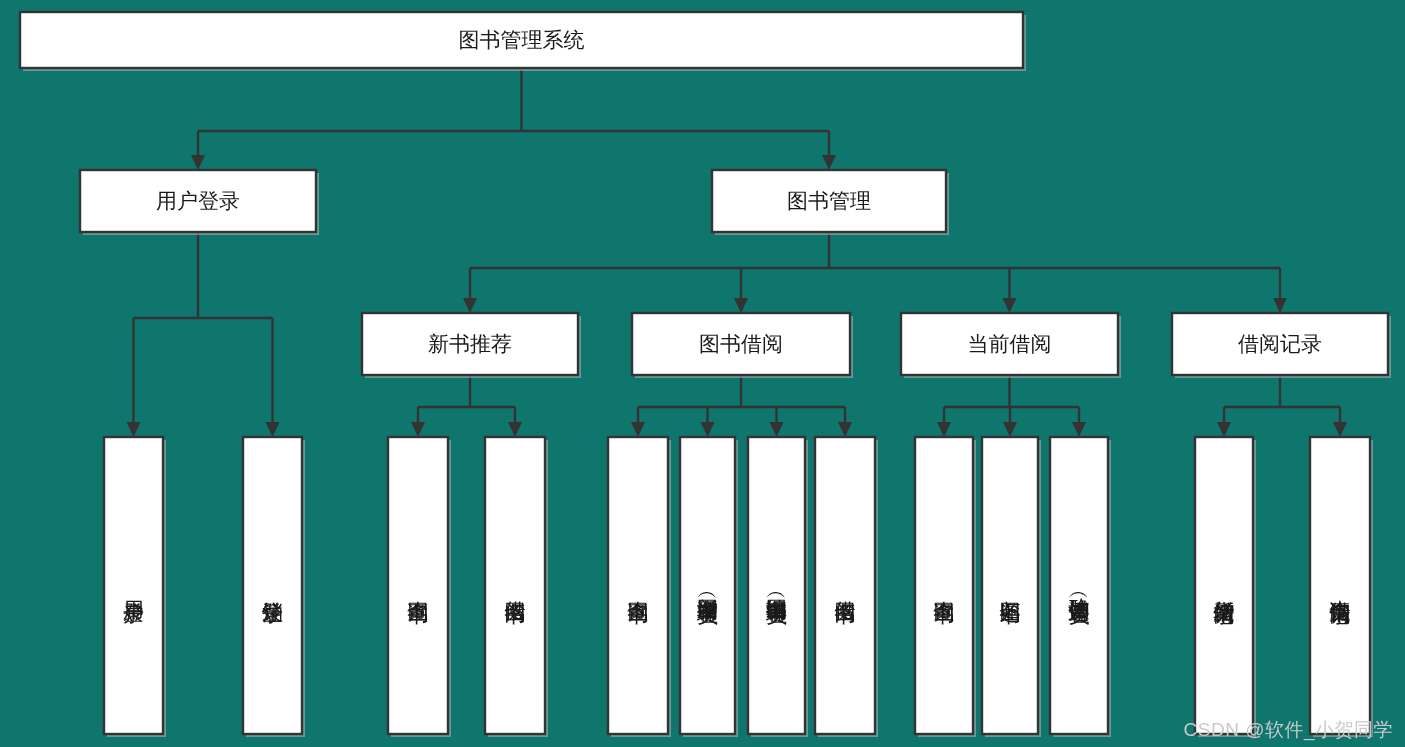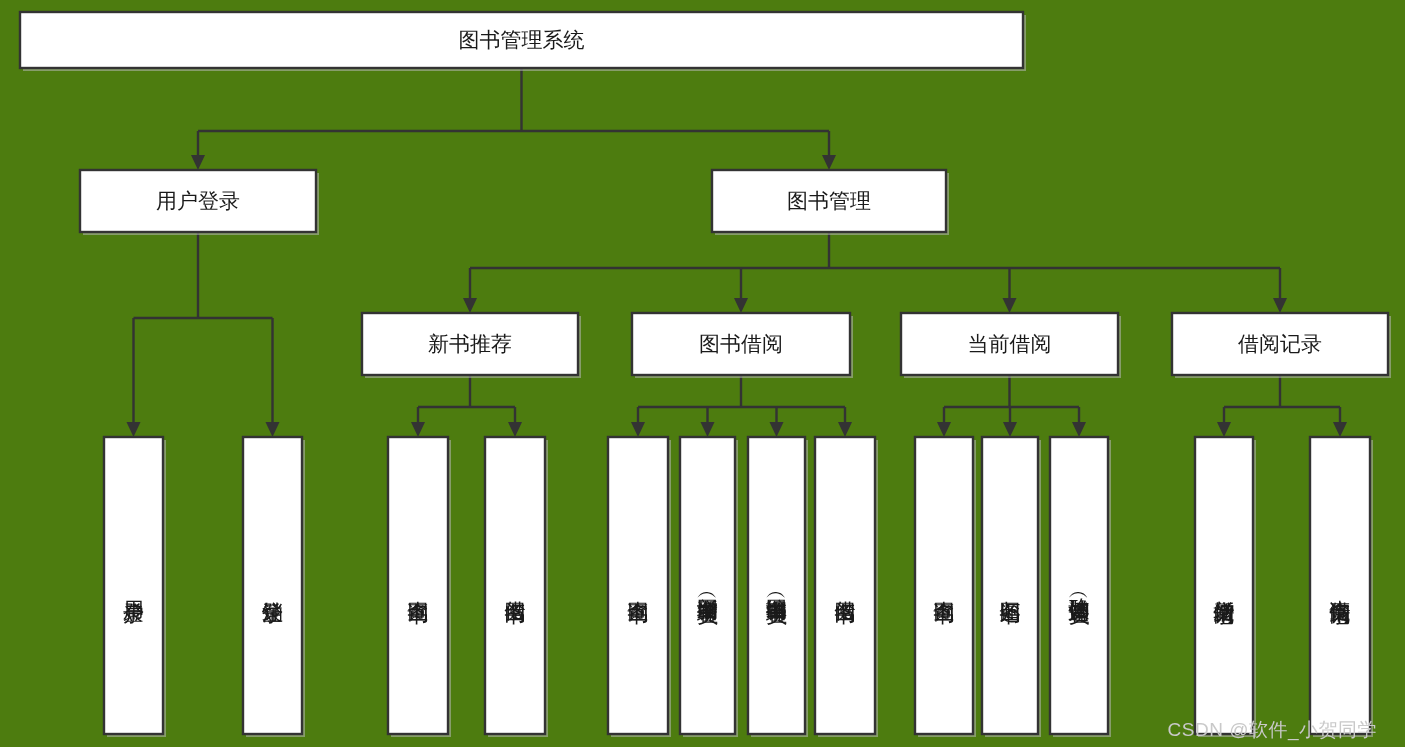--- a/index.html
+++ b/index.html
@@ -8,21 +8,21 @@
     padding: 0;
     background: #ffffff;
   }
   body {
     font-family: "Liberation Sans", "DejaVu Sans", sans-serif;
   }
   #canvas-wrap {
     position: relative;
     width: 1405px;
     height: 747px;
-    background: #4d7c0f;
+    background: #0f766e;
     overflow: hidden;
   }
   svg#diagram {
     position: absolute;
     left: 0;
     top: 0;
     width: 1405px;
     height: 747px;
     display: block;
   }
@@ -63,21 +63,21 @@
     letter-spacing: 1px;
     display: flex;
     align-items: center;
     justify-content: center;
     text-align: center;
     white-space: nowrap;
     pointer-events: none;
   }
   .watermark {
     position: absolute;
-    right: 28px;
+    right: 12px;
     bottom: 4px;
     font-family: "Liberation Sans", "DejaVu Sans", sans-serif;
     font-size: 19px;
     color: #c9c9c9;
     letter-spacing: 0.5px;
     white-space: nowrap;
     user-select: none;
   }
 </style>
 </head>

